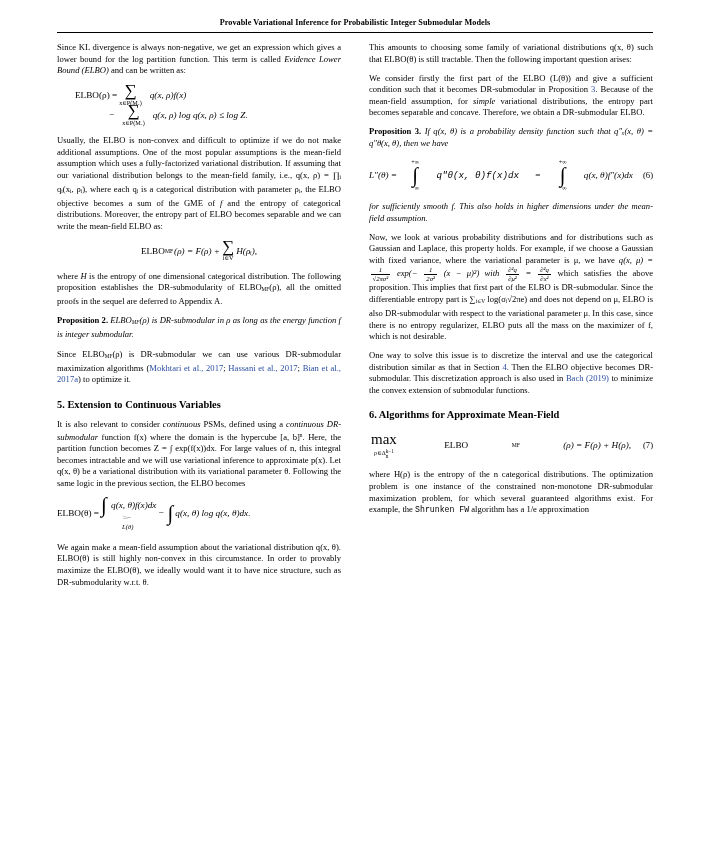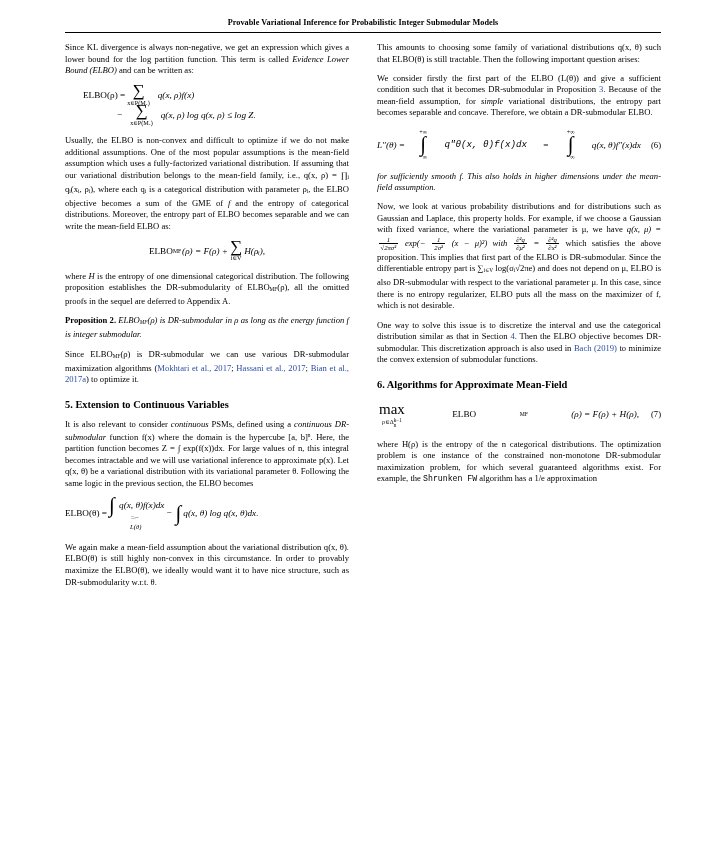--- a/index.html
+++ b/index.html
@@ -10,21 +10,21 @@
   body {
     width: 709px;
     height: 849px;
     font-family: "Liberation Serif", "DejaVu Serif", serif;
     color: #000000;
     position: relative;
     overflow: hidden;
   }
   .page {
     position: absolute;
-    left: 8px; top: 0;
+    left: 0; top: 0;
     width: 593px;
     height: 849px;
   }
   .running-head {
     position: absolute;
     left: 57px;
     top: 18px;
     width: 596px;
     text-align: center;
     font-size: 8.2px;
@@ -246,20 +246,21 @@
 
     </div>
 
     <div class="col">
 
       <p><span>This amounts to choosing some family of variational distributions q(x, θ) such that ELBO(θ) is still tractable. Then the following important question arises:</span></p>
 
 
       <p><span>We consider firstly the first part of the ELBO (L(θ)) and give a sufficient condition such that it becomes DR-submodular in Proposition </span><span class="cite">3</span><span>. Because of the mean-field assumption, for </span><span class="it">simple</span><span> variational distributions, the entropy part becomes separable and concave. Therefore, we obtain a DR-submodular ELBO.</span></p>
 
+      <div class="prop"><span class="lbl">Proposition 3.</span><span class="body"> If q(x, θ) is a probability density function such that q″ₓ(x, θ) = q″θ(x, θ), then we have</span></div>
 
       <div class="eqwrap" style="margin:10px 0 10px 0;">
         <div class="eqline" style="padding-right:20px;">
           <span class="m mi">L″(θ) =</span>
           <span class="bigop intop">
             <span class="lim top">+∞</span>
             <span class="glyph">∫</span>
             <span class="lim">−∞</span>
           </span>
           <span class="m mi" style="margin-left:3px;font-family:Liberation Mono, monospace;">q″θ(x, θ)f(x)dx</span>

